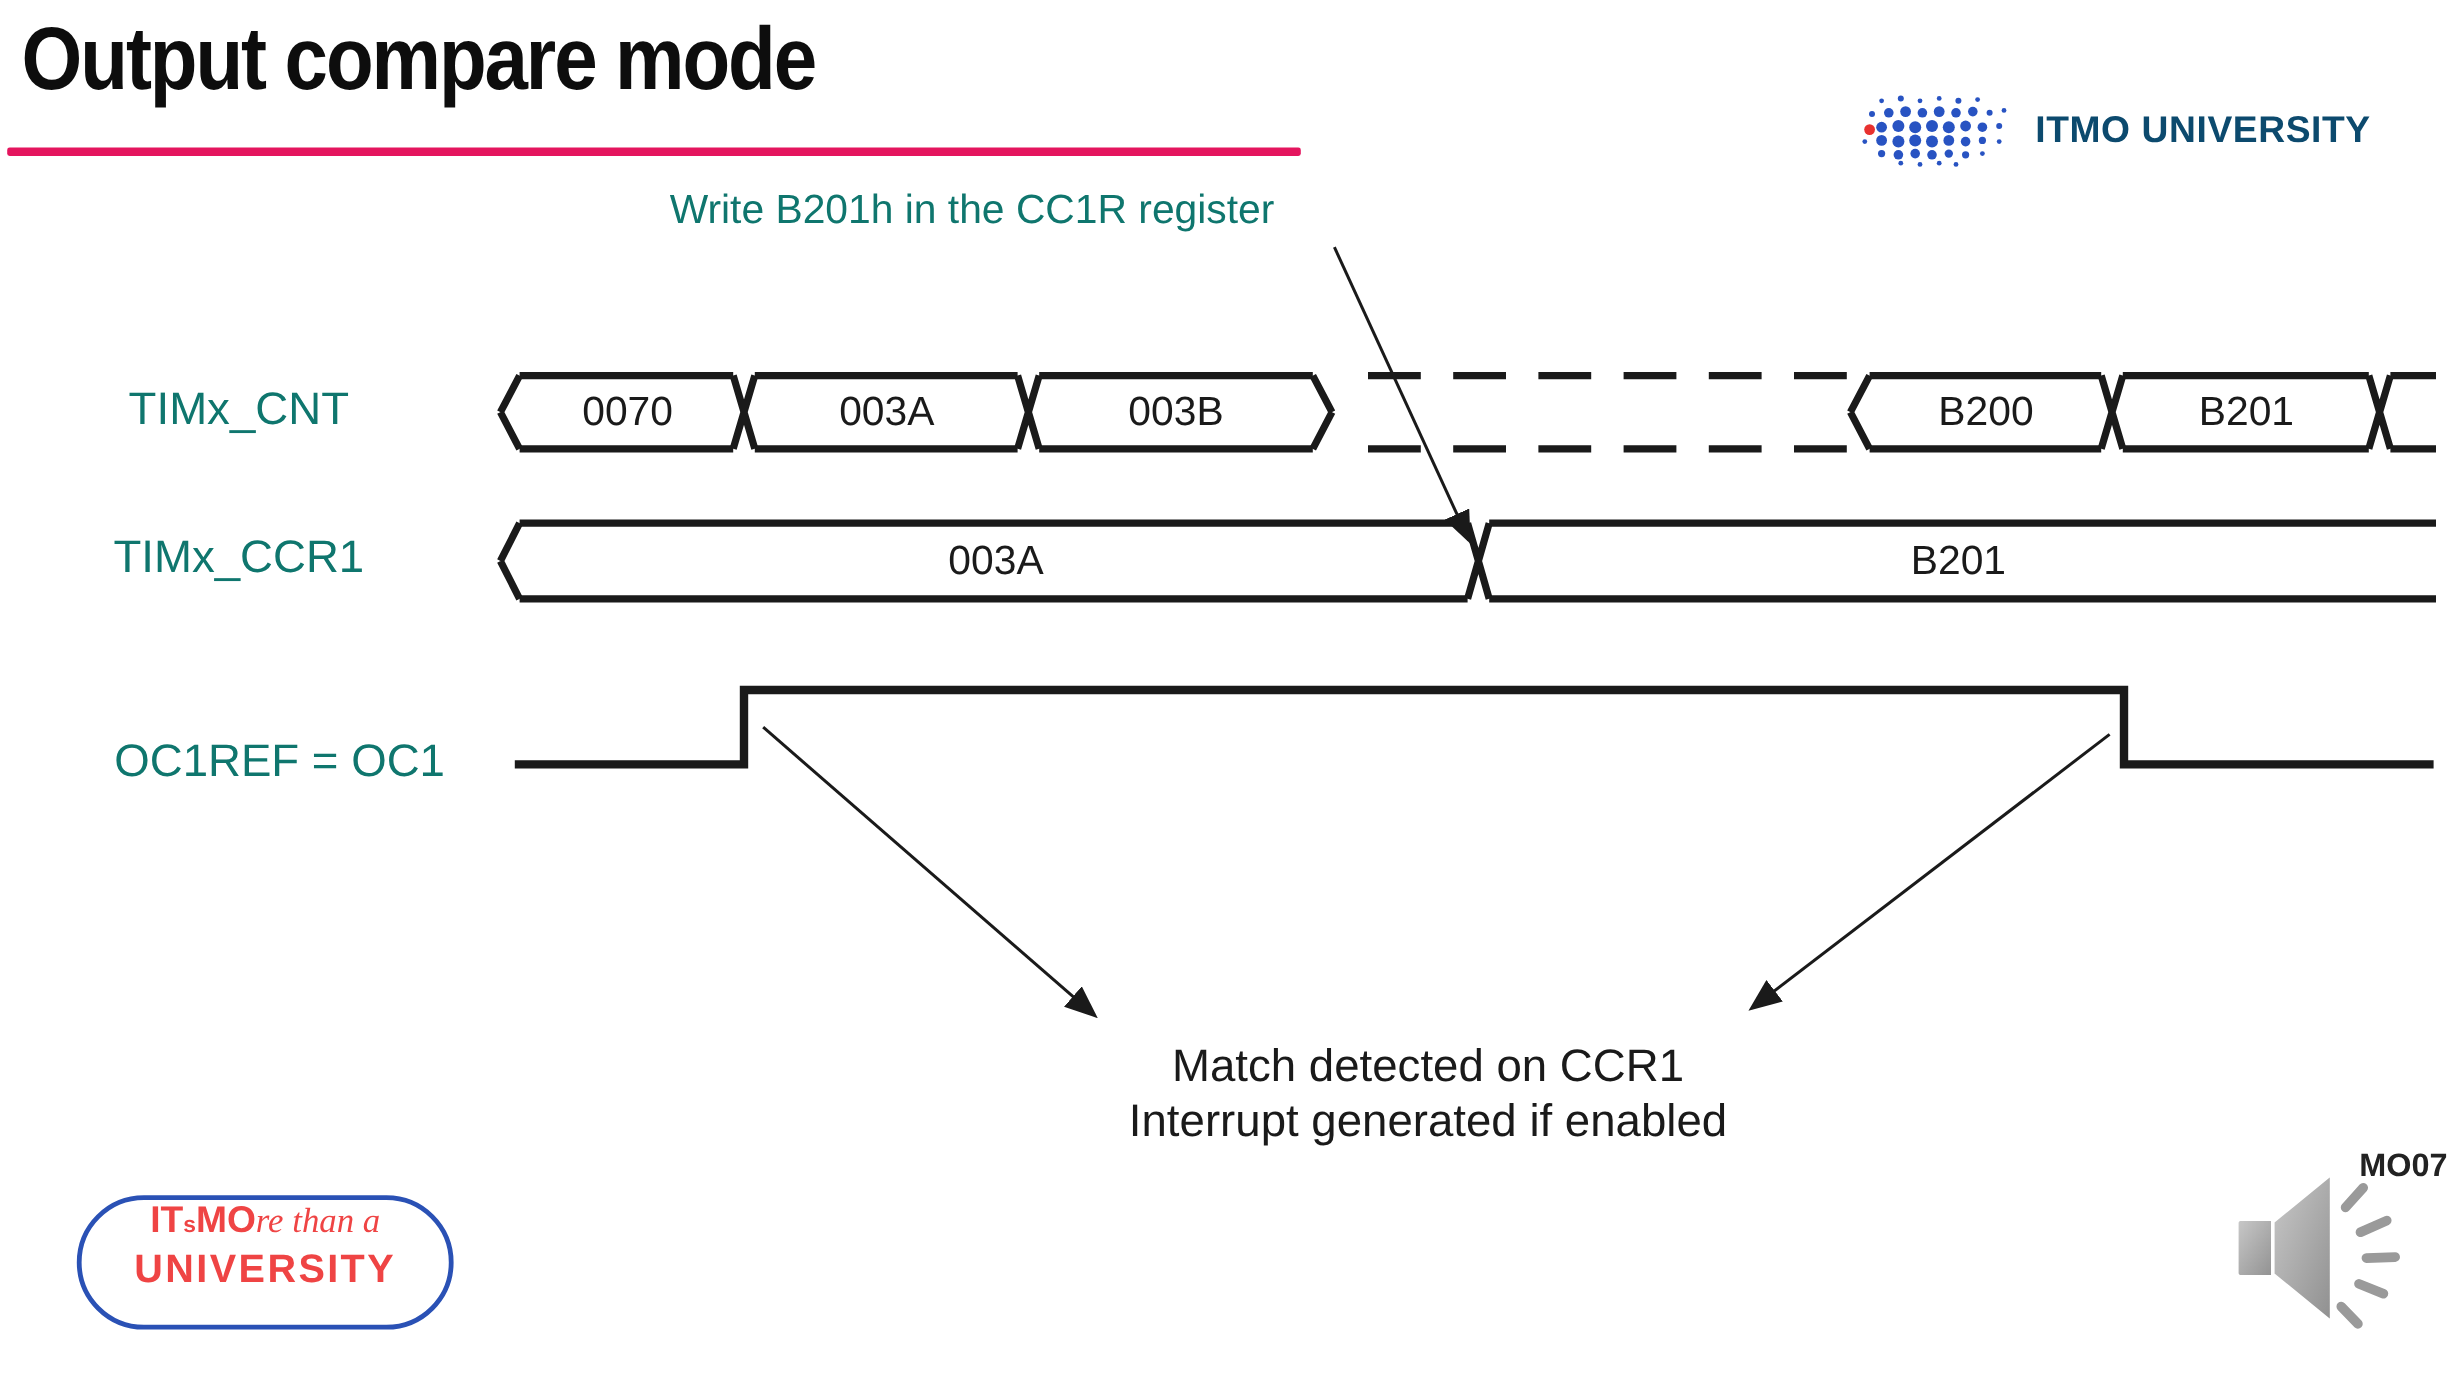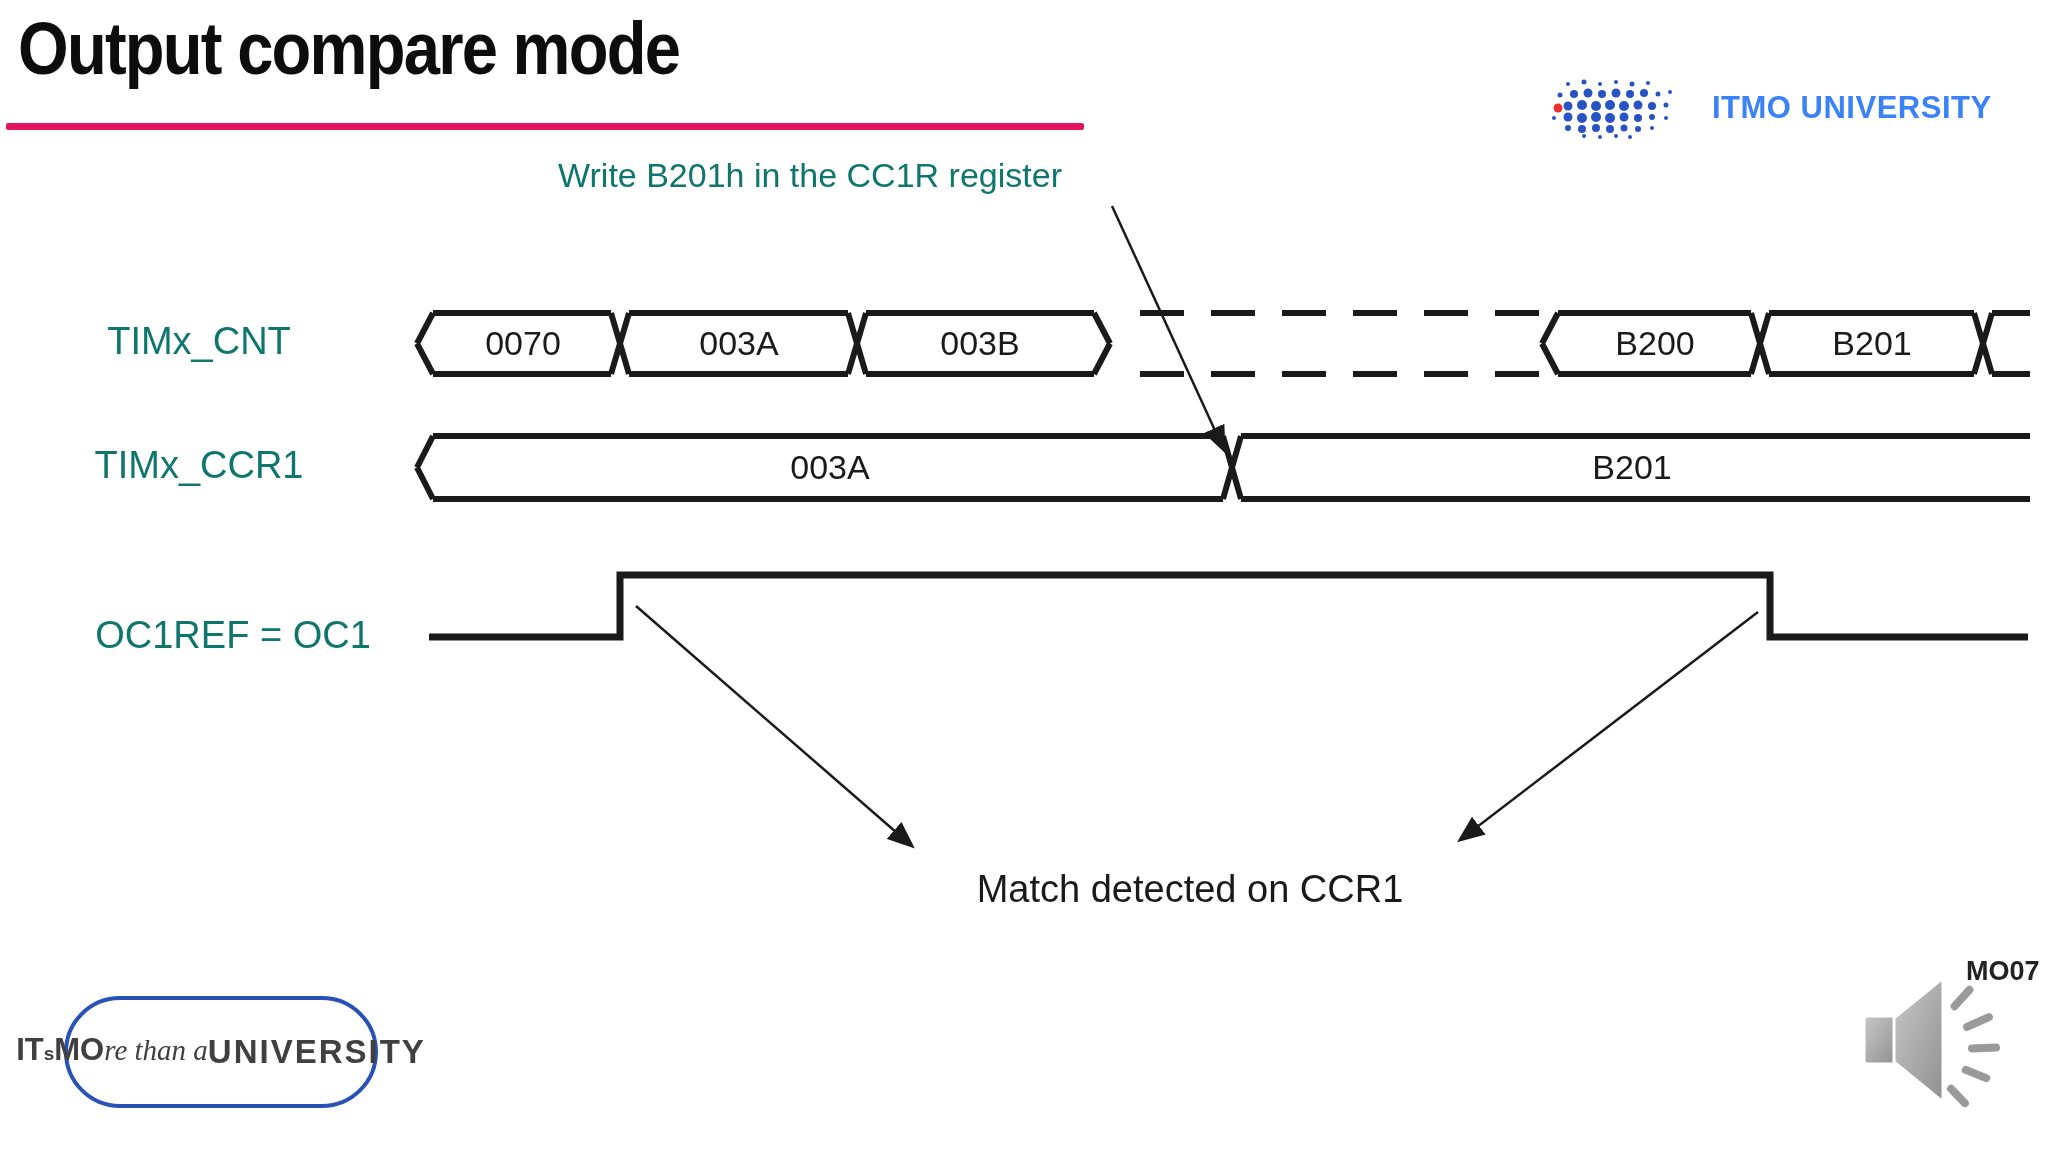--- a/index.html
+++ b/index.html
@@ -7,40 +7,40 @@
        font-family:"Liberation Sans", sans-serif;color:#1a1a1a;}
   .abs{position:absolute;}
 
   
   #slide-title{left:18px;top:6px;font-size:74px;font-weight:700;color:#0d0d0d;
 ature: left;letter-spacing:-2px;transform:scaleX(.88);transform-origin:left center;white-space:nowrap;}
   #red-rule{left:6px;top:123px;width:1078px;height:7px;background:#E4155E;border-radius:2px;}
 
   
   #itmo-top{left:1548px;top:76px;height:64px;display:flex;align-items:center;}
-  #itmo-top .brand{margin-left:32px;font-size:31px;font-weight:700;color:#3b82f6;
+  #itmo-top .brand{margin-left:16px;font-size:31px;font-weight:700;color:#0c4a6e;
         letter-spacing:.5px;white-space:nowrap;}
 
   
   .diag-text{font-size:34px;color:#0f766e;white-space:nowrap;}
   #write-note{left:470px;top:156px;width:680px;text-align:center;}
   .row-label{left:0;width:398px;text-align:center;font-size:38px;}
   #lbl-cnt{top:320px;}
   #lbl-ccr1{top:444px;}
   #lbl-oc1{top:614px;padding-left:34px;}
   .cellval{width:170px;text-align:center;font-size:34px;}
   .cnt-val{top:324px;}
   .ccr-val{top:448px;}
 
   #match-note{left:790px;top:866px;width:800px;text-align:center;font-size:38px;line-height:46px;}
 
   
   #itmo-bottom{left:64px;top:996px;width:306px;height:104px;border:4px solid #2A51B5;
-      border-radius:58px;display:flex;flex-direction:row;align-items:center;
-      justify-content:center;color:#404040;background:#fff;}
+      border-radius:58px;display:flex;flex-direction:column;align-items:center;
+      color:#ef4444;background:#fff;}
   #itmo-bottom .l1{font-size:31px;font-weight:700;line-height:34px;white-space:nowrap;}
   #itmo-bottom .l1 .tiny{font-size:19px;font-weight:700;}
   #itmo-bottom .l1 .script{font-family:"Liberation Serif", serif;font-style:italic;
       font-weight:400;font-size:29px;}
   #itmo-bottom .l2{font-size:33px;font-weight:700;letter-spacing:2px;line-height:36px;}
 
   
   #fragment{left:1966px;top:956px;font-size:27px;font-weight:700;color:#222;white-space:nowrap;}
 
   svg{display:block;}
@@ -177,20 +177,21 @@
 <div class="abs cellval cnt-val" style="left:654px;">003A</div>
 <div class="abs cellval cnt-val" style="left:895px;">003B</div>
 <div class="abs cellval cnt-val" style="left:1570px;">B200</div>
 <div class="abs cellval cnt-val" style="left:1787px;">B201</div>
 
 <div class="abs cellval ccr-val" style="left:745px;">003A</div>
 <div class="abs cellval ccr-val" style="left:1547px;">B201</div>
 
 <div class="abs" id="match-note">
   <div>Match detected on CCR1</div>
+  <div>Interrupt generated if enabled</div>
 </div>
 
 <div class="abs" id="itmo-bottom">
   <div class="l1"><b>IT</b><span class="tiny">s</span><b>MO</b><i class="script">re than a</i></div>
   <div class="l2">UNIVERSITY</div>
 </div>
 
 <div class="abs" id="fragment">MO07</div>
 
 </body></html>

